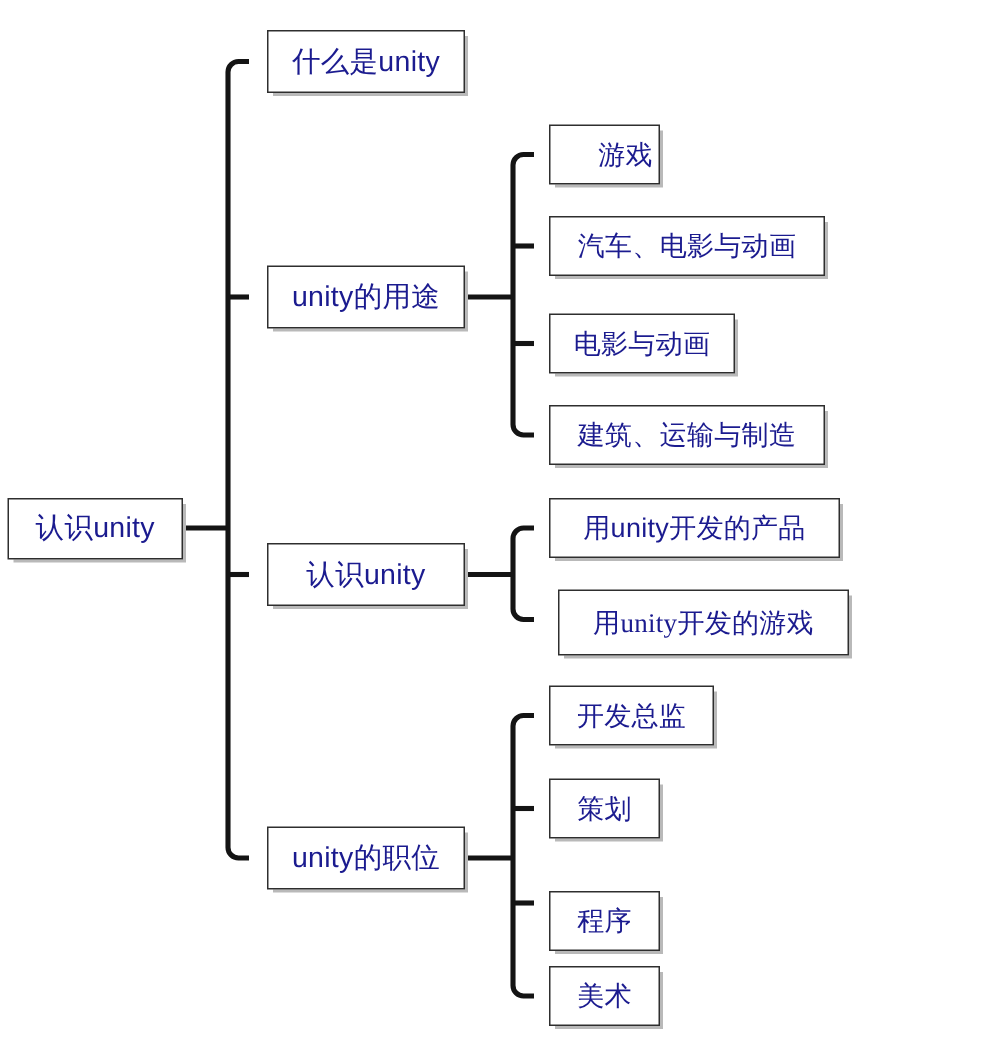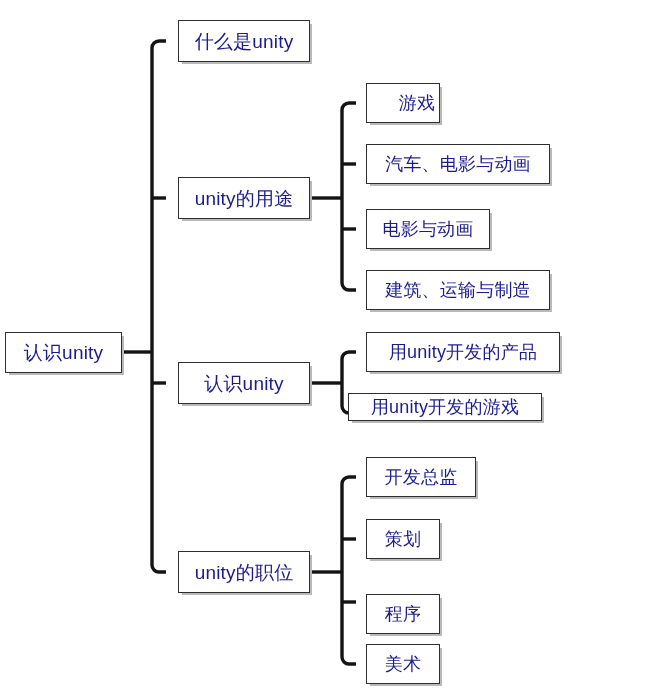--- a/index.html
+++ b/index.html
@@ -117,21 +117,21 @@
   </div>
 
   <div class="node lvl-2" style="left:366px; top:270px; width:184px; height:40px;">
     <span class="node-label">建筑、运输与制造</span>
   </div>
 
   <div class="node lvl-2" style="left:366px; top:332px; width:194px; height:40px;">
     <span class="node-label">用unity开发的产品</span>
   </div>
 
-  <div class="node lvl-2" style="left:348px; top:393px; width:194px; height:28px;">
+  <div class="node lvl-2" style="left:372px; top:393px; width:194px; height:44px;font-family:Liberation Serif, serif;">
     <span class="node-label">用unity开发的游戏</span>
   </div>
 
   <div class="node lvl-2" style="left:366px; top:457px; width:110px; height:40px;">
     <span class="node-label">开发总监</span>
   </div>
 
   <div class="node lvl-2" style="left:366px; top:519px; width:74px; height:40px;">
     <span class="node-label">策划</span>
   </div>

